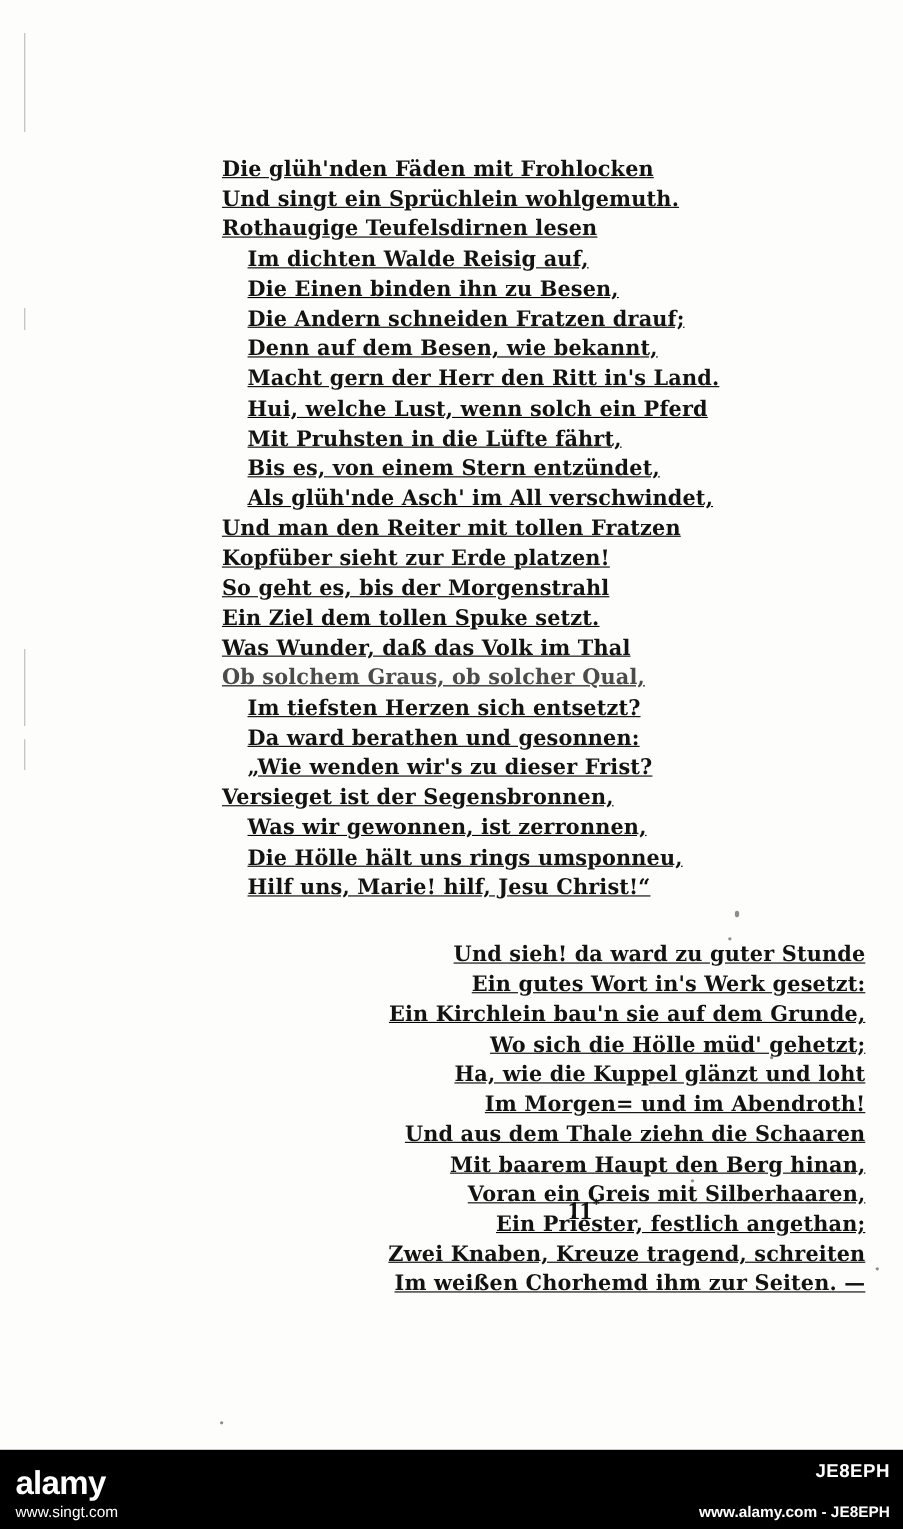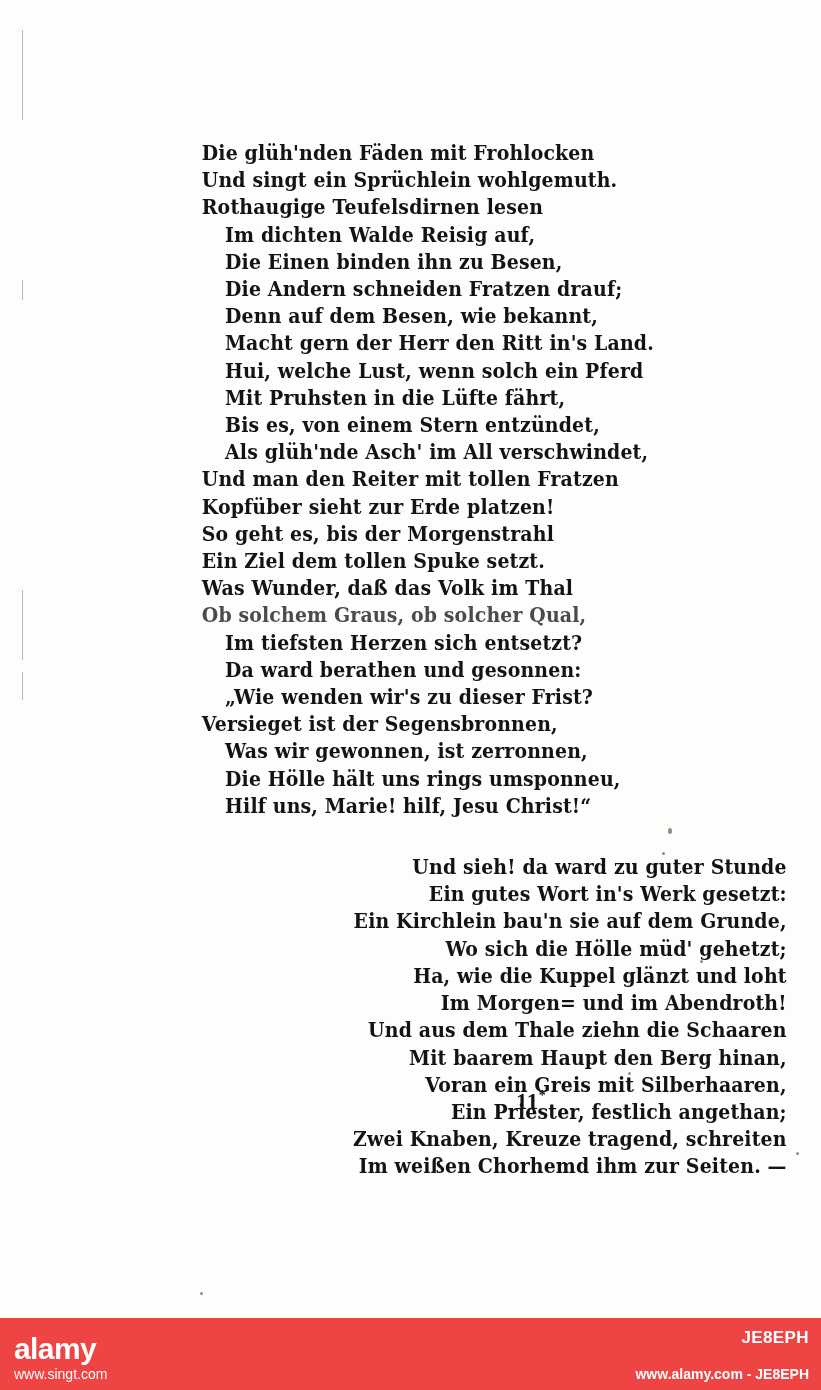--- a/index.html
+++ b/index.html
@@ -73,20 +73,21 @@
     letter-spacing: 0.5px;
     color: #111;
   }
 
   
   .poem {
     position: absolute;
     left: 0;
     top: 140px;
     width: 811px;
+    text-decoration: underline;
   }
   .stanza { margin: 0; padding: 0; }
   .stanza.second { margin-top: 34px; text-align: right; }
 
   .line {
     font-family: "DejaVu Serif", serif;
     font-weight: bold;
     font-size: 19.5px;
     line-height: 27.2px;
     color: #131313;
@@ -114,21 +115,21 @@
     vertical-align: super;
   }
 
   
   #footer {
     position: absolute;
     left: 0;
     top: 1318px;
     width: 821px;
     height: 72px;
-    background: #ef4444;
+    background: #000000;
     color: #ffffff;
   }
   .alamy-logo {
     position: absolute;
     left: 14px;
     top: 14px;
     font-family: "Liberation Sans", sans-serif;
     font-weight: bold;
     font-size: 30px;
     letter-spacing: -0.6px;

